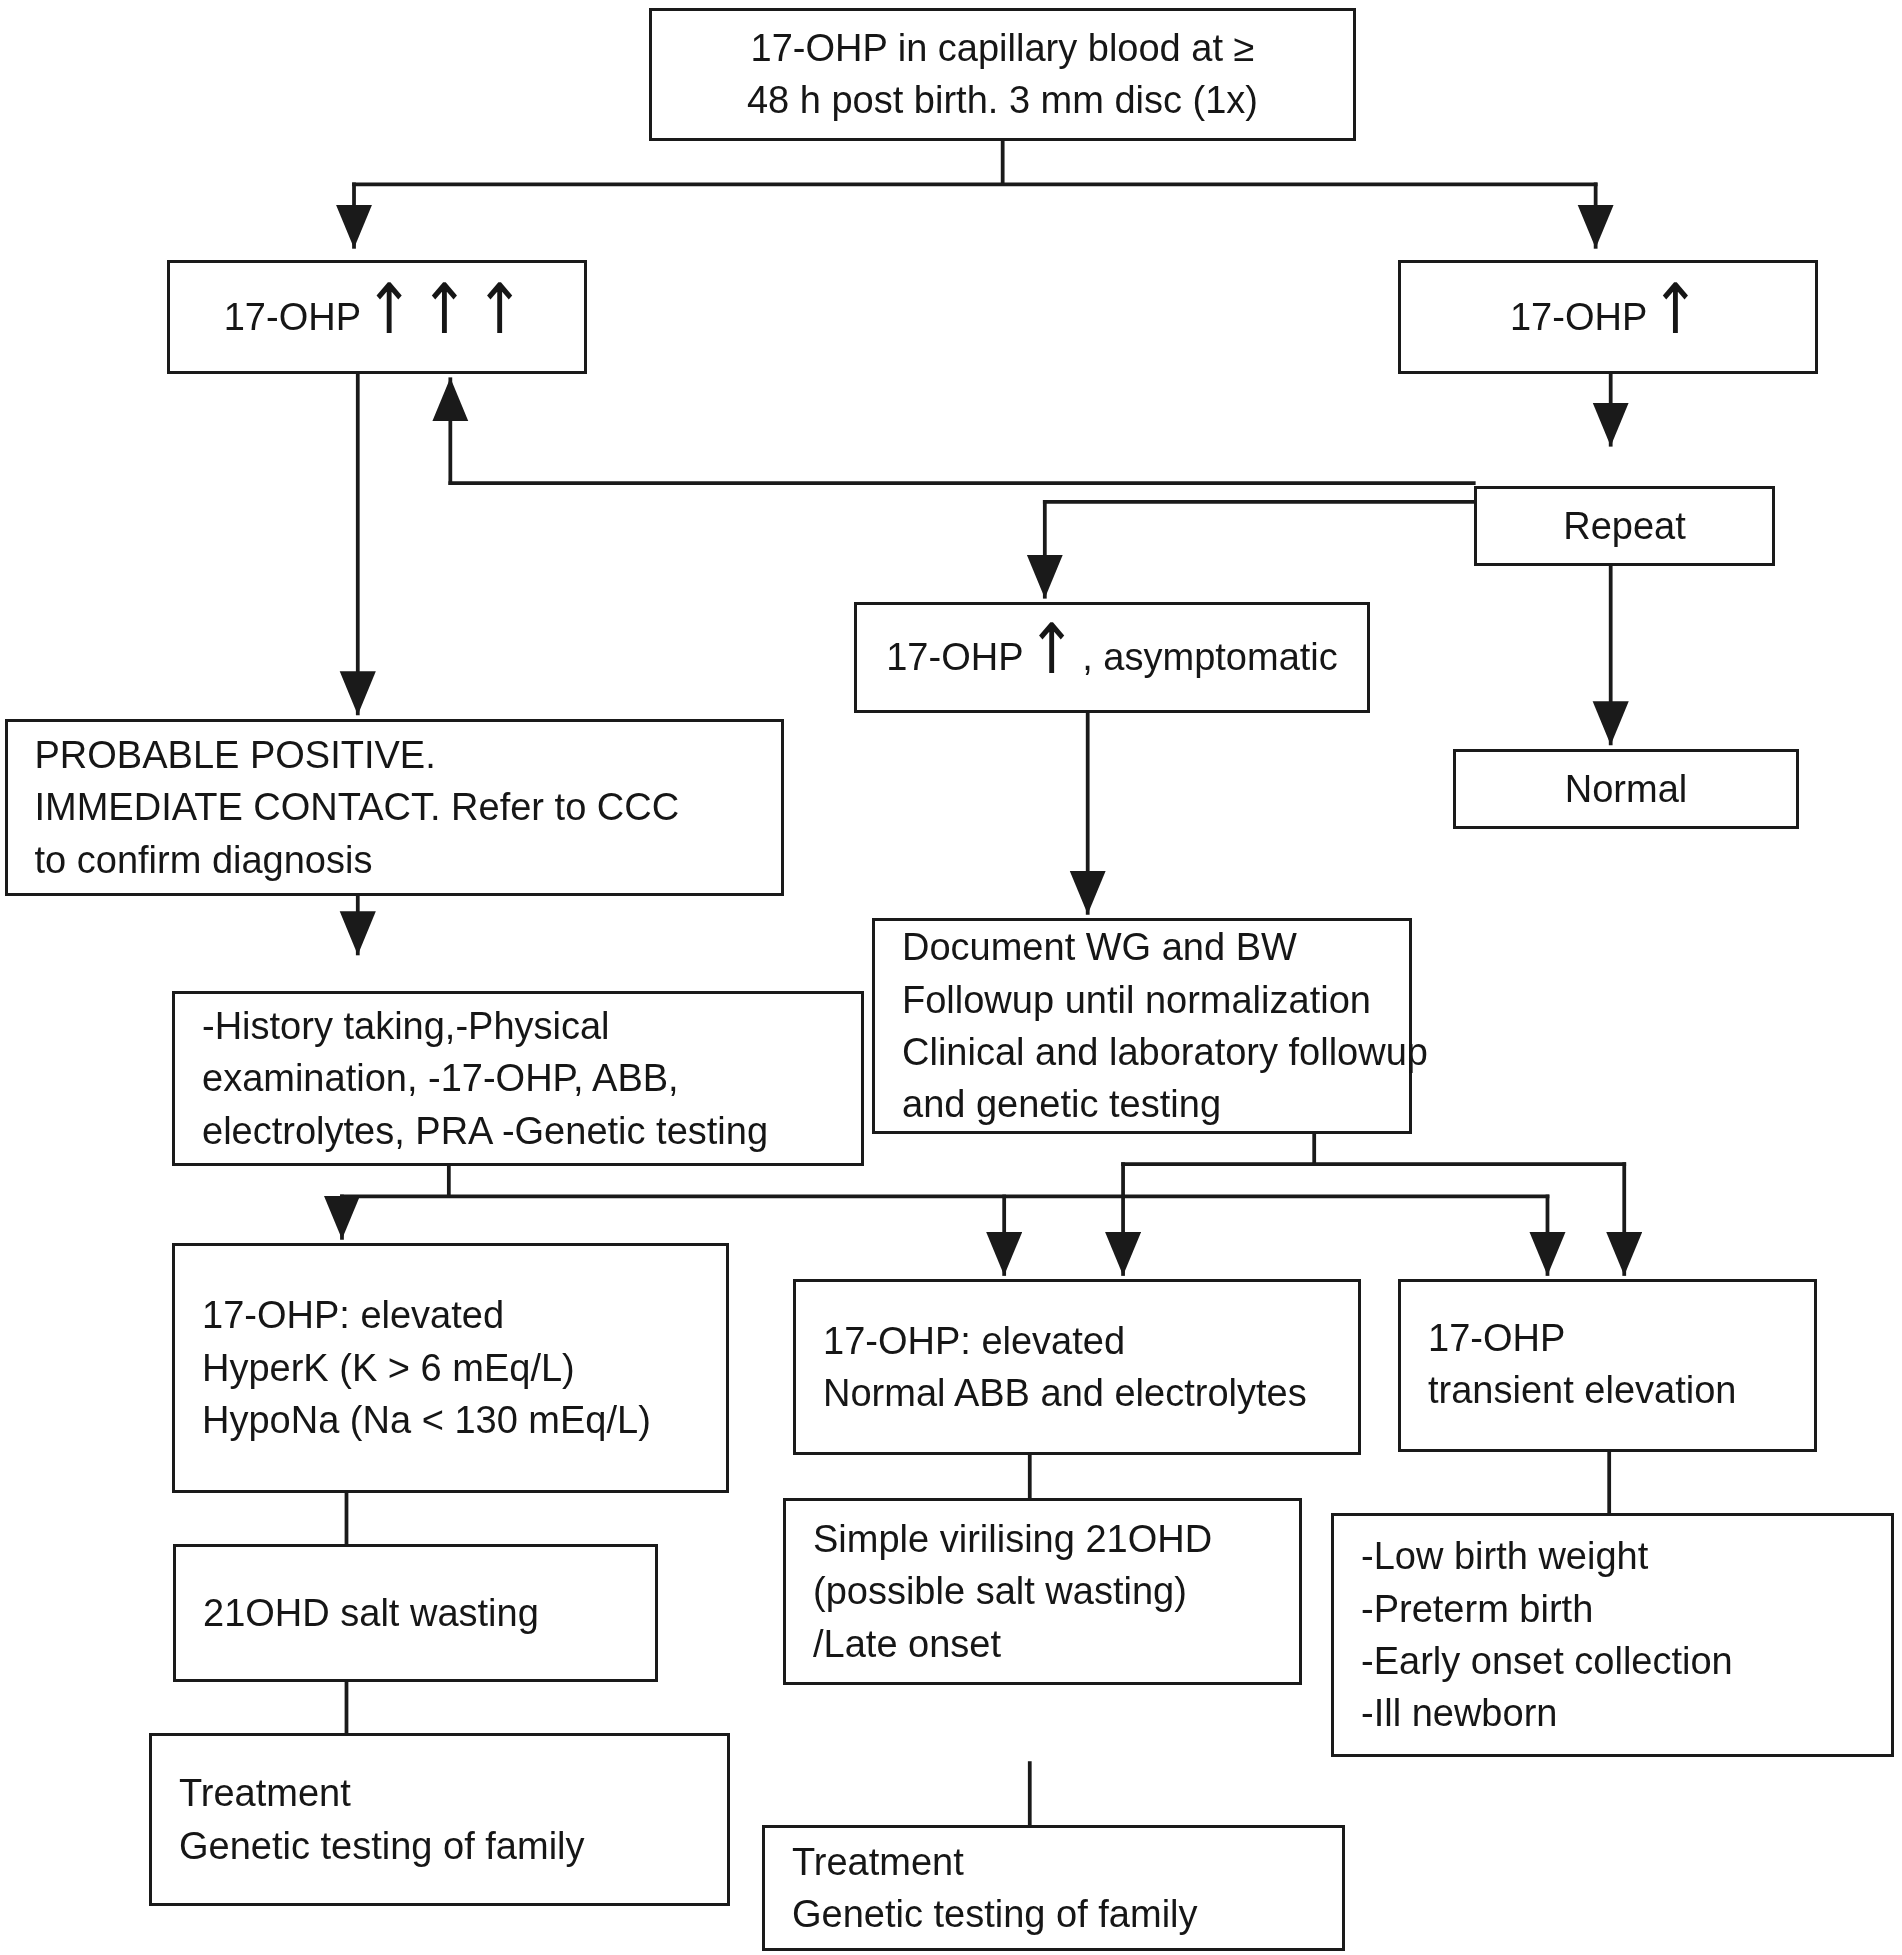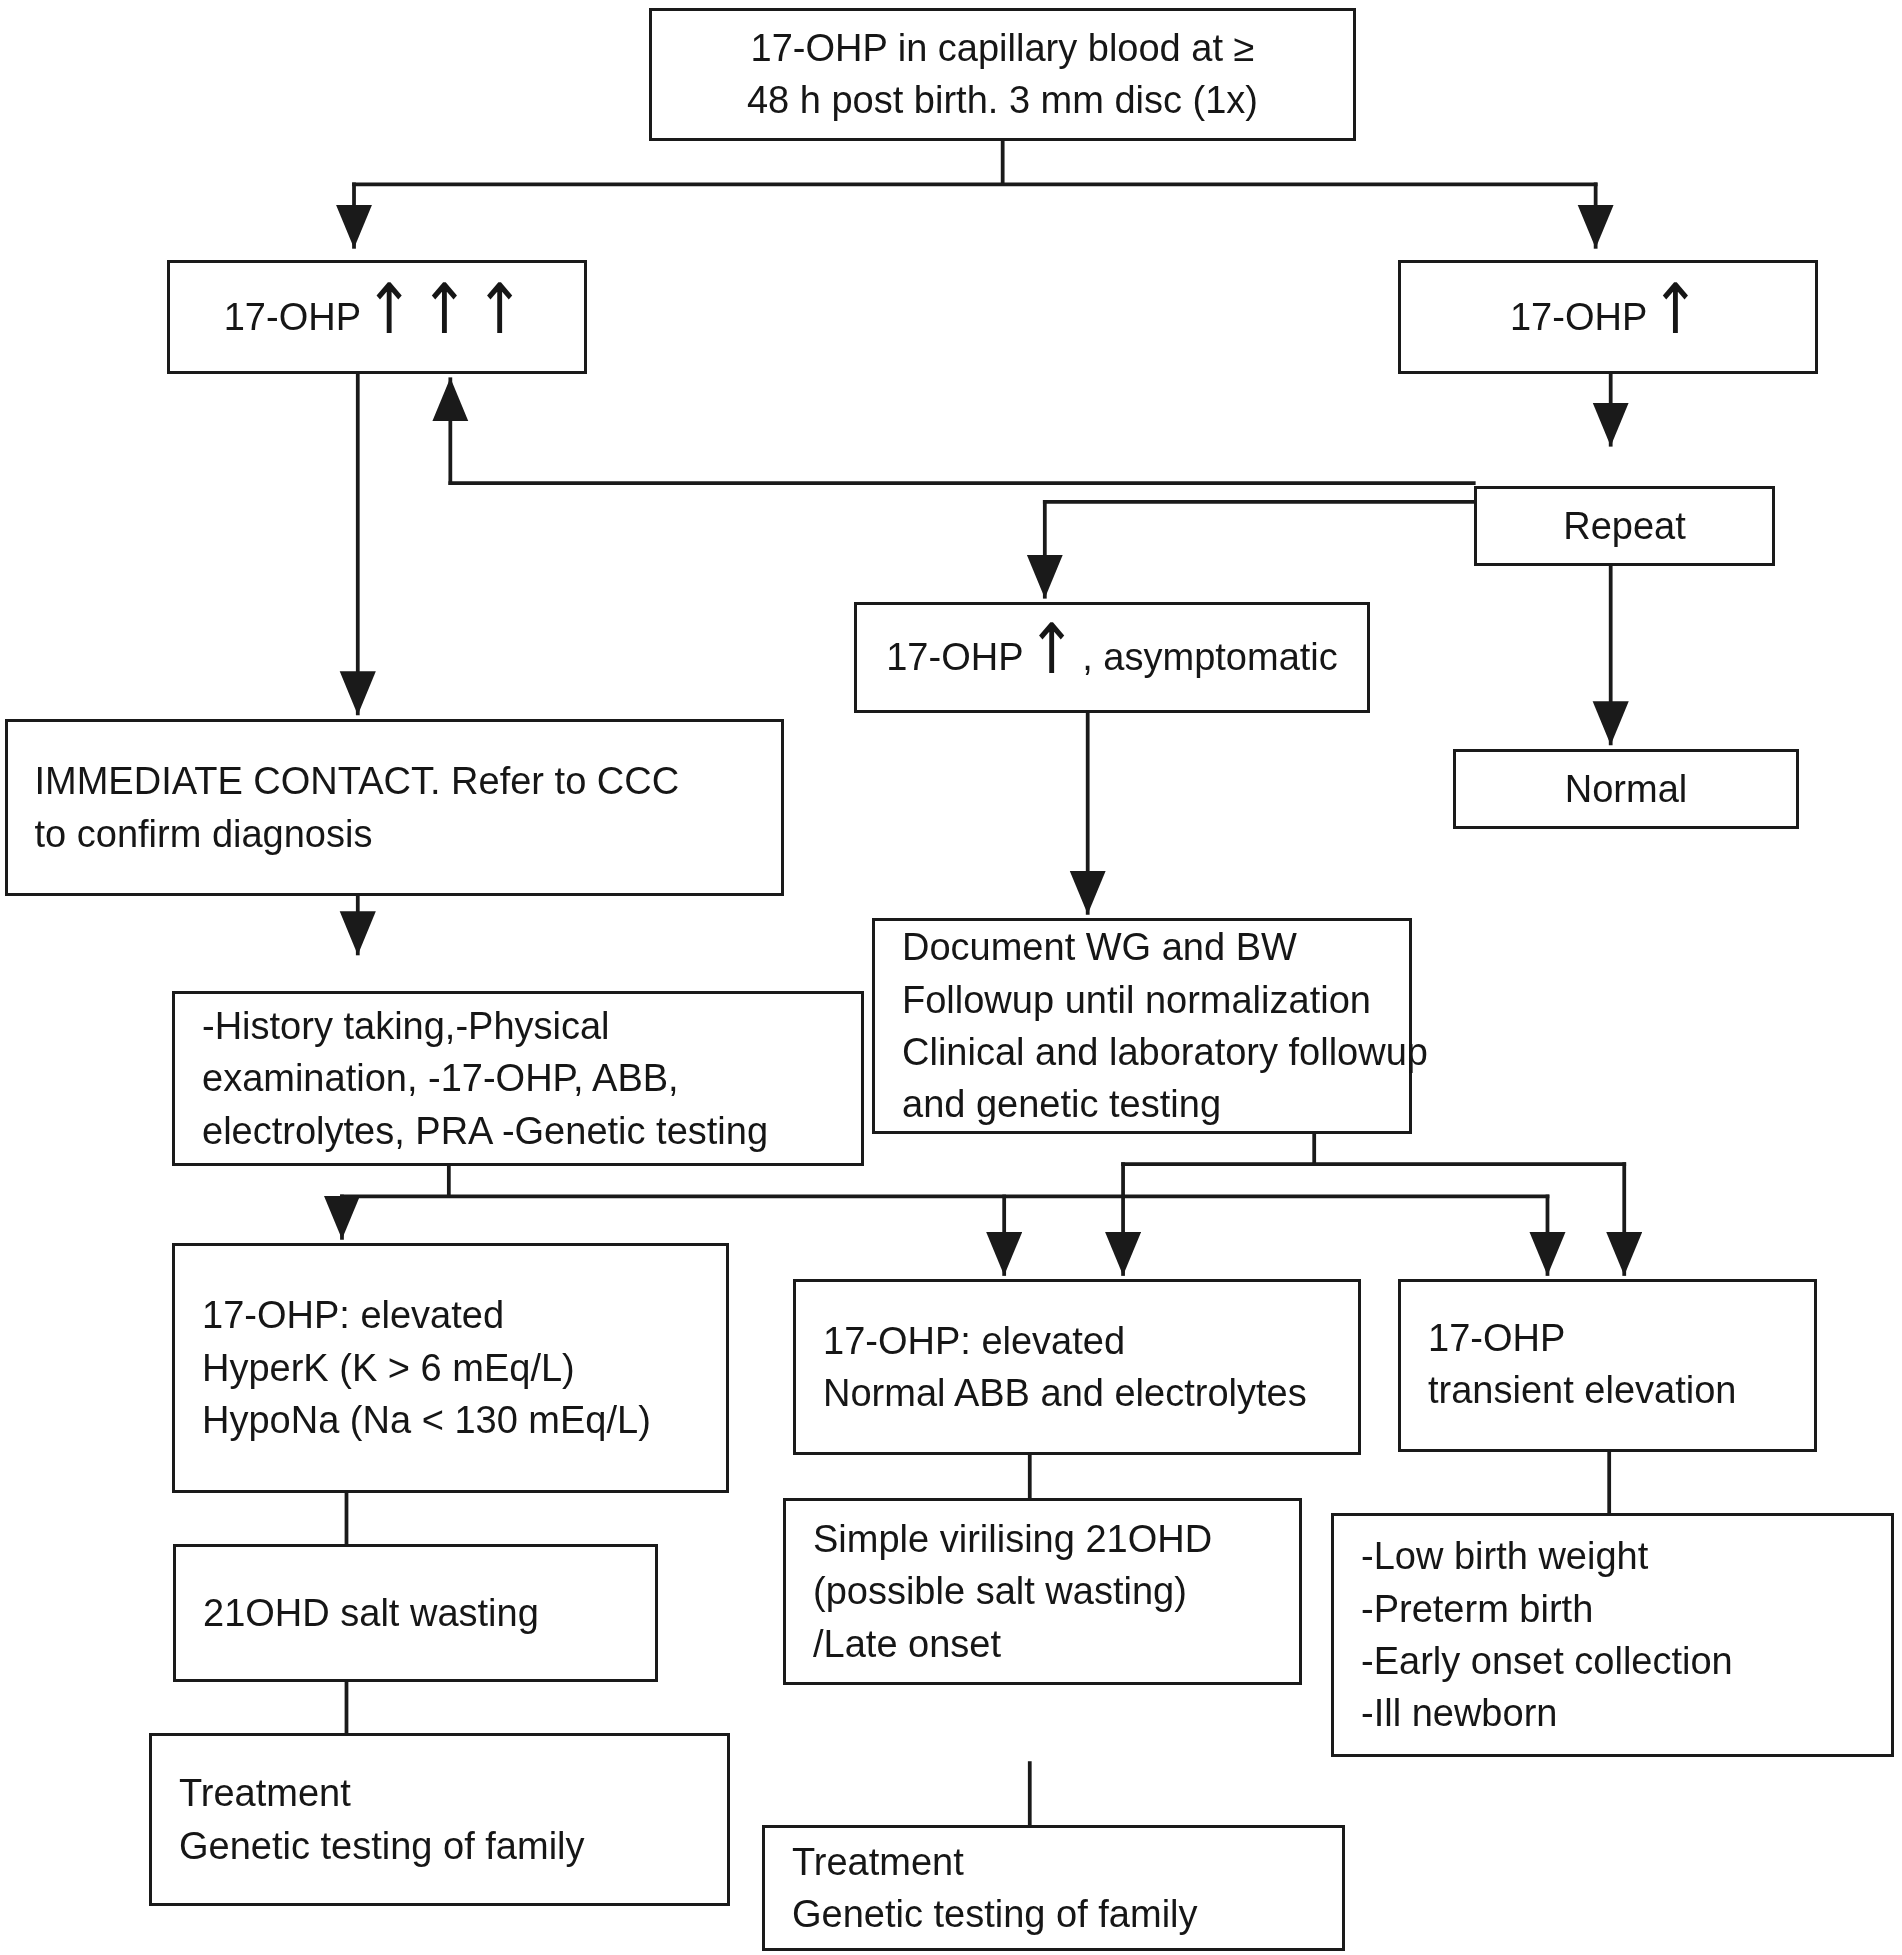--- a/index.html
+++ b/index.html
@@ -113,20 +113,21 @@
       <span class="arrows">↑</span>
       <span> , asymptomatic</span>
     </span>
   </div>
 
   <div class="box center" style="left:1453px;top:749px;width:346px;height:80px;">
     <span>Normal</span>
   </div>
 
   <div class="box" style="left:4.5px;top:719px;width:779px;height:177px;">
+    <span class="tl">PROBABLE POSITIVE.</span>
     <span class="tl">IMMEDIATE CONTACT. Refer to CCC</span>
     <span class="tl">to confirm diagnosis</span>
   </div>
 
   <div class="box" style="left:172px;top:991px;width:692px;height:175px;text-align:right;">
     <span class="tl">-History taking,-Physical</span>
     <span class="tl">examination, -17-OHP, ABB,</span>
     <span class="tl">electrolytes, PRA -Genetic testing</span>
   </div>
 

